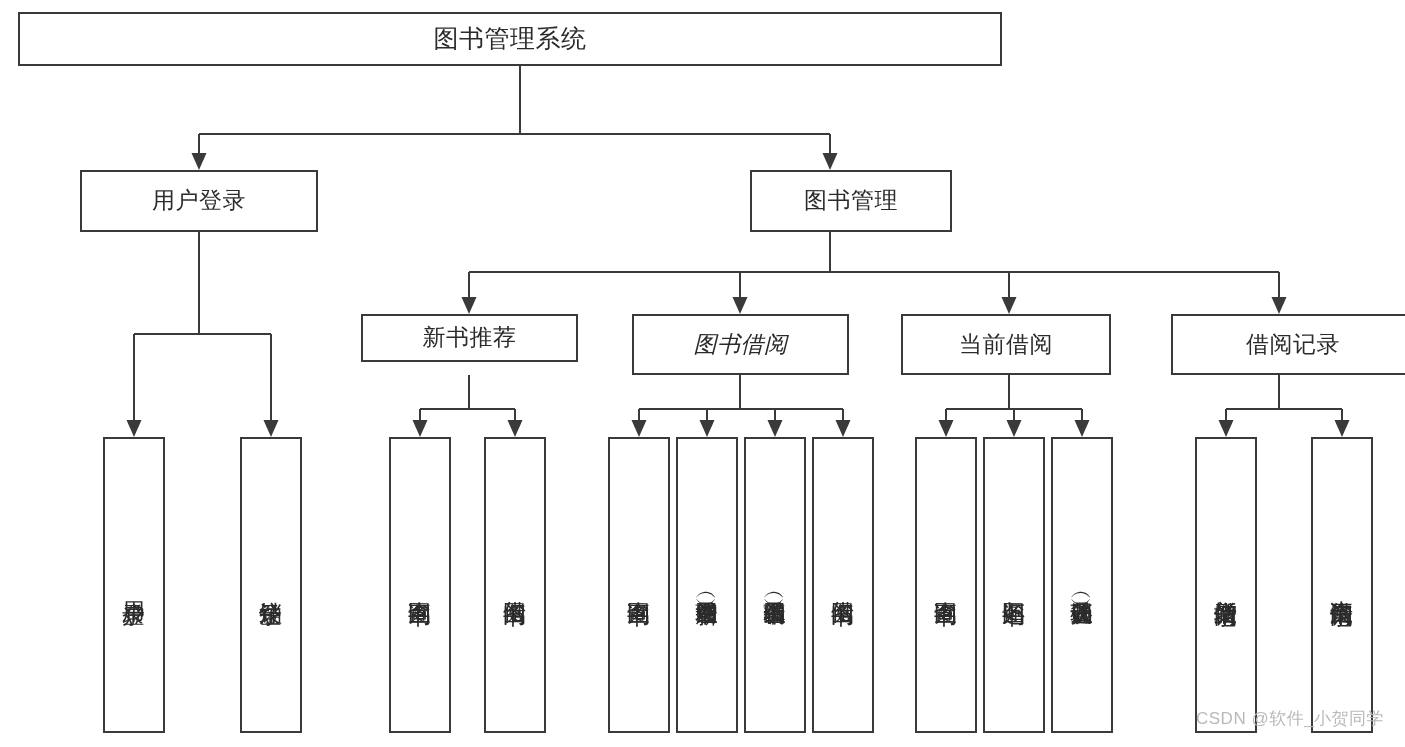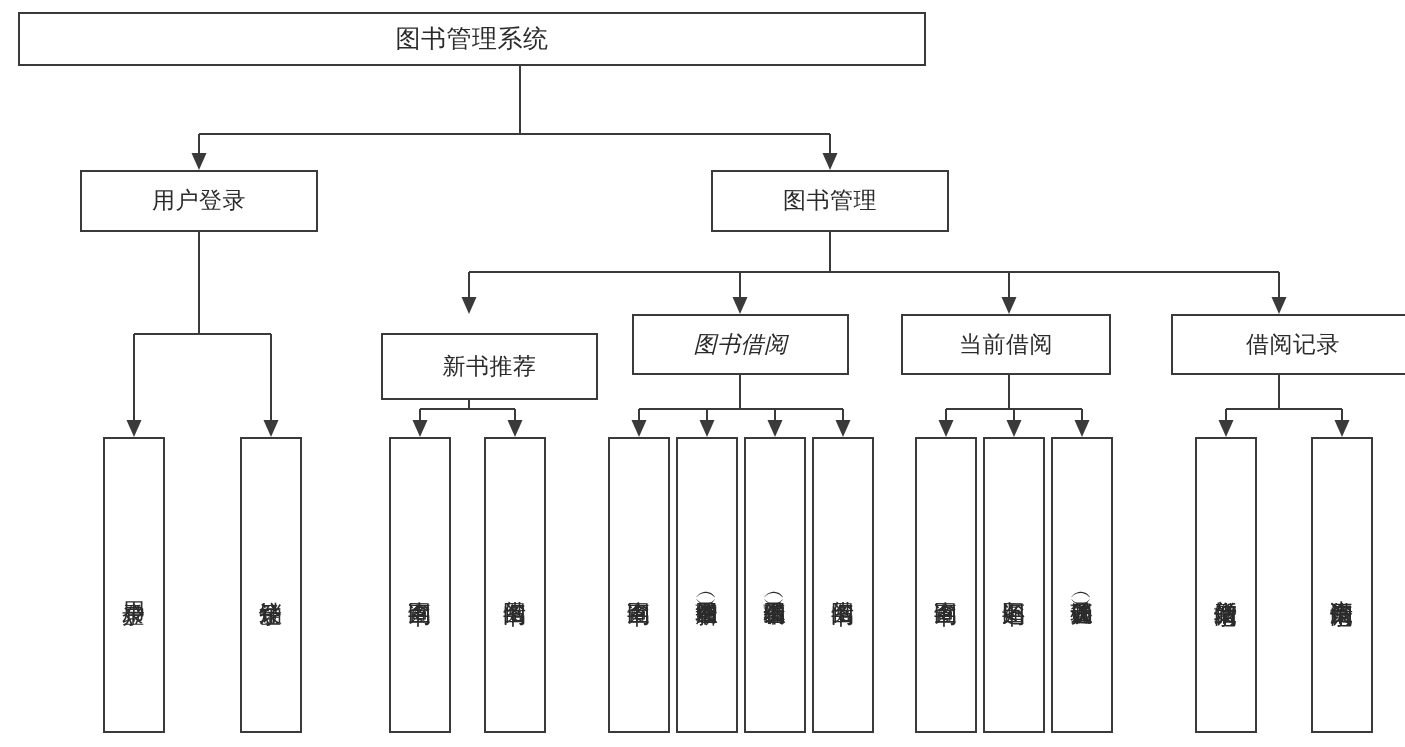--- a/index.html
+++ b/index.html
@@ -123,30 +123,30 @@
       <polygon points="1074.5,420 1089.5,420 1082,437" fill="#3a3a3a"></polygon>
       <line x1="1279" y1="375" x2="1279" y2="409" stroke="#3a3a3a" stroke-width="2.4" shape-rendering="crispEdges"></line>
       <line x1="1226" y1="409" x2="1342" y2="409" stroke="#3a3a3a" stroke-width="2.4" shape-rendering="crispEdges"></line>
       <line x1="1226" y1="409" x2="1226" y2="421" stroke="#3a3a3a" stroke-width="2.4" shape-rendering="crispEdges"></line>
       <polygon points="1218.5,420 1233.5,420 1226,437" fill="#3a3a3a"></polygon>
       <line x1="1342" y1="409" x2="1342" y2="421" stroke="#3a3a3a" stroke-width="2.4" shape-rendering="crispEdges"></line>
       <polygon points="1334.5,420 1349.5,420 1342,437" fill="#3a3a3a"></polygon>
     </svg>
 
   <div id="nodes">
-      <div class="node horizontal root" style="left: 18px; top: 12px; width: 908px; height: 54px;">
+      <div class="node horizontal root" style="left: 18px; top: 12px; width: 984px; height: 54px;">
         <span class="node-label">图书管理系统</span>
       </div>
       <div class="node horizontal" style="left: 80px; top: 170px; width: 238px; height: 62px;">
         <span class="node-label">用户登录</span>
       </div>
-      <div class="node horizontal" style="left: 711px; top: 170px; width: 238px; height: 62px;">
+      <div class="node horizontal" style="left: 750px; top: 170px; width: 202px; height: 62px;">
         <span class="node-label">图书管理</span>
       </div>
-      <div class="node horizontal" style="left: 381px; top: 314px; width: 217px; height: 67px; margin-top: 19px;">
+      <div class="node horizontal" style="left: 361px; top: 314px; width: 217px; height: 48px;">
         <span class="node-label">新书推荐</span>
       </div>
       <div class="node horizontal" style="left: 632px; top: 314px; width: 217px; height: 61px; font-style: italic;">
         <span class="node-label">图书借阅</span>
       </div>
       <div class="node horizontal" style="left: 901px; top: 314px; width: 210px; height: 61px;">
         <span class="node-label">当前借阅</span>
       </div>
       <div class="node horizontal" style="left: 1171px; top: 314px; width: 244px; height: 61px;">
         <span class="node-label">借阅记录</span>
@@ -185,14 +185,15 @@
         <span class="node-label">确认归还（管理员）</span>
       </div>
       <div class="node vertical" style="left: 1195px; top: 437px; width: 62px; height: 296px;">
         <span class="node-label">新增借阅记录</span>
       </div>
       <div class="node vertical" style="left: 1311px; top: 437px; width: 62px; height: 296px;">
         <span class="node-label">查询借阅记录</span>
       </div>
     </div>
 
+  <div class="watermark" style="left: 1196px; top: 718px; transform: translateY(-50%);">CSDN @软件_小贺同学</div>
 
 </div>
 
 </body></html>

